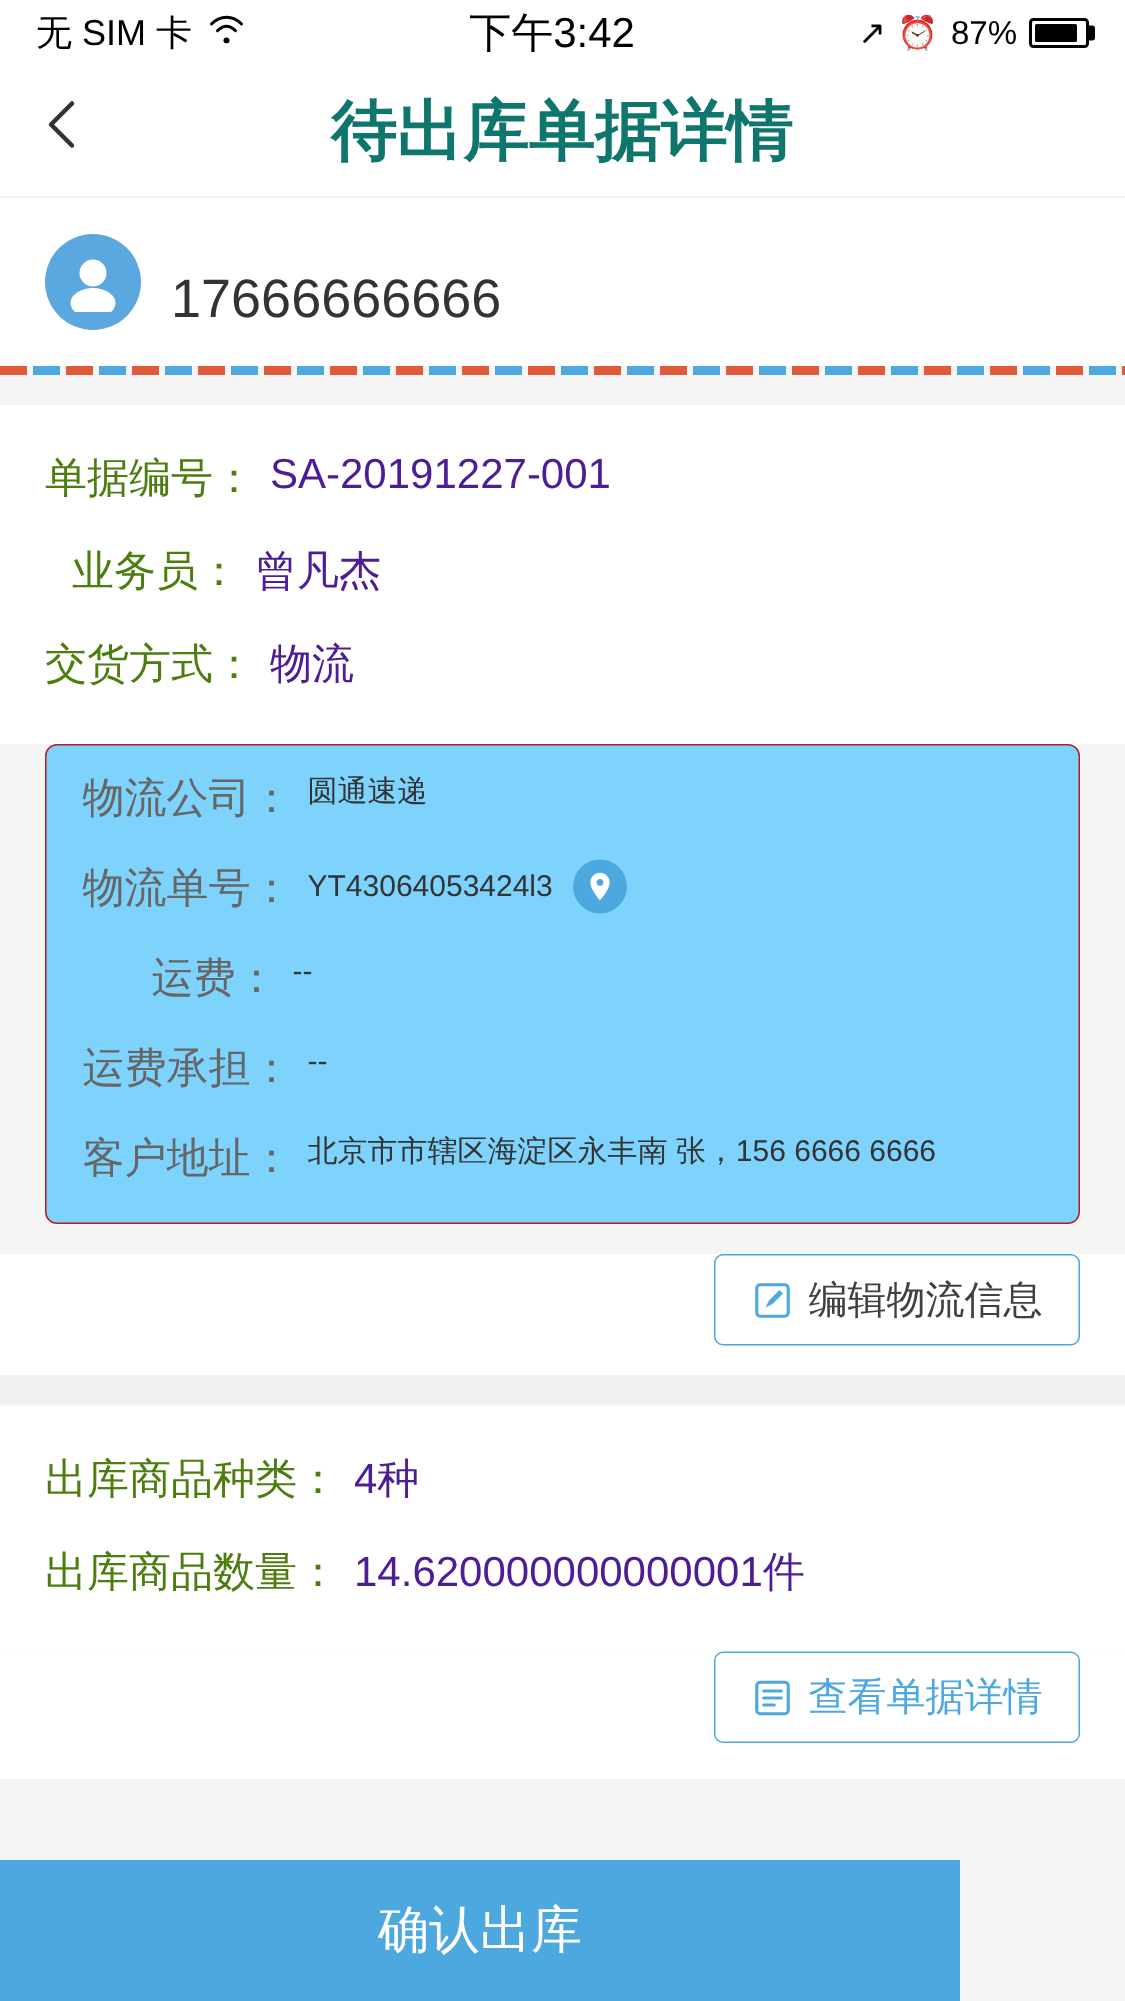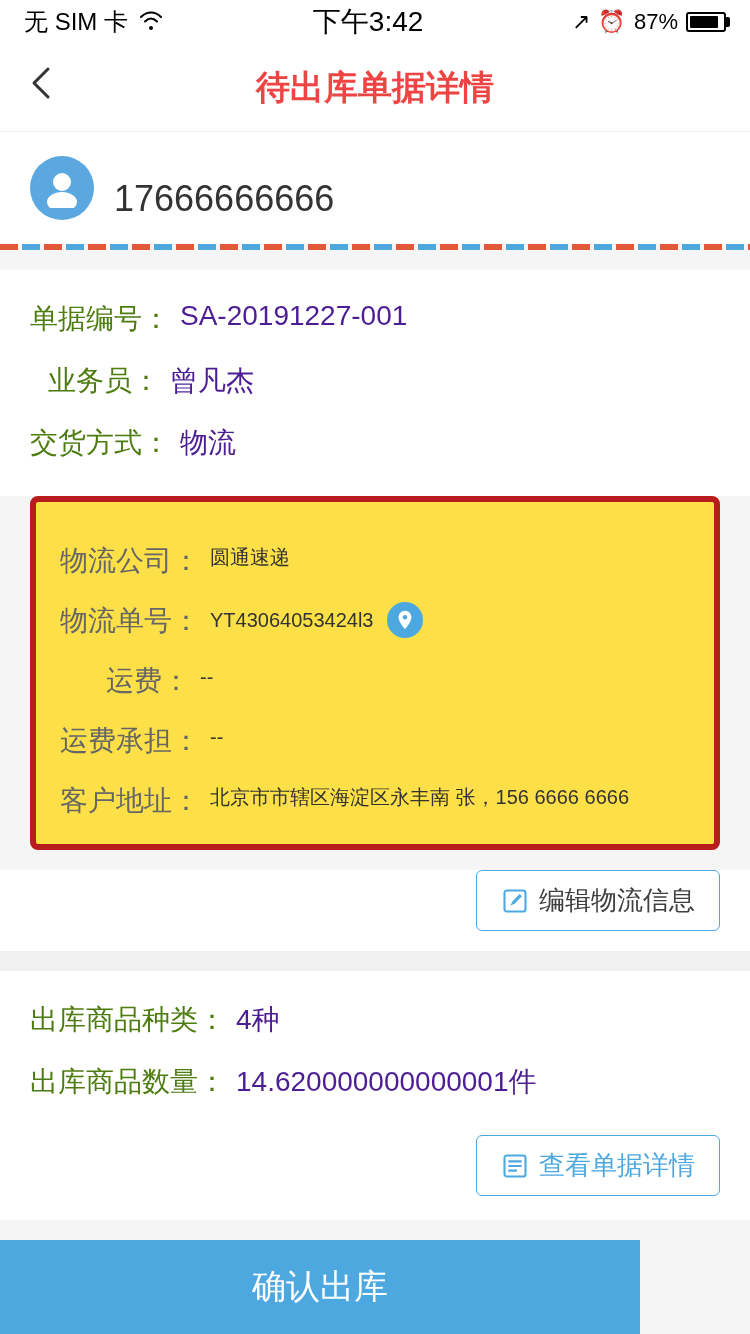--- a/index.html
+++ b/index.html
@@ -81,23 +81,23 @@
       border-bottom: 1px solid #eee;
     }
     .nav-back {
       position: absolute;
       left: 30px;
       font-size: 36px;
       color: #333;
       cursor: pointer;
     }
     .nav-title {
-      font-size: 34px;
+      font-size: 44px;
       font-weight: 600;
-      color: #ef4444;
+      color: #0f766e;
     }
 
     
     .user-header {
       background: #fff;
       padding: 24px 30px;
       display: flex;
       align-items: flex-end;
       gap: 20px;
       margin-top: 0;
@@ -156,25 +156,25 @@
       padding-right: 10px;
     }
     .info-value {
       color: #4c1d95;
       font-size: 28px;
       flex: 1;
     }
 
     
     .logistics-card {
-      background: #fde047;
-      border: 6px solid #b91c1c;
+      background: #7dd3fc;
+      border: 1px solid #b91c1c;
       border-radius: 8px;
       margin: 0 30px 20px 30px;
-      padding: 40px 24px 24px 24px;
+      padding: 16px 24px 24px 24px;
     }
     .logistics-row {
       display: flex;
       align-items: flex-start;
       margin-bottom: 22px;
     }
     .logistics-row:last-child {
       margin-bottom: 0;
     }
     .logistics-label {

